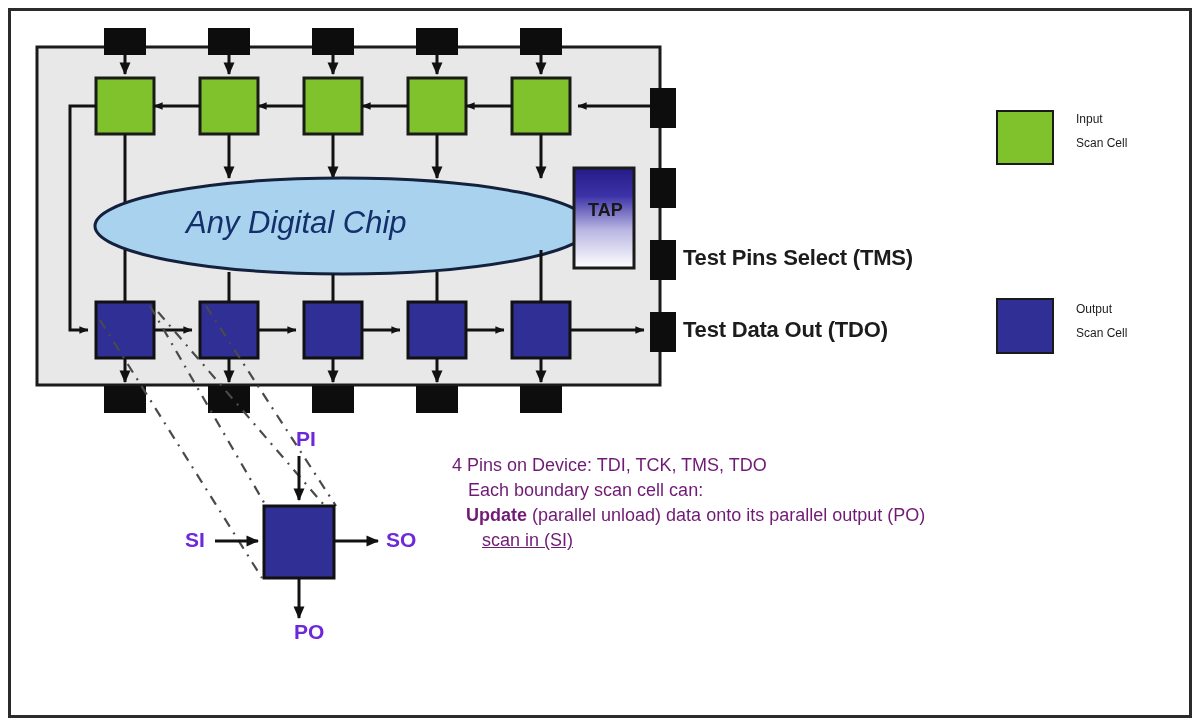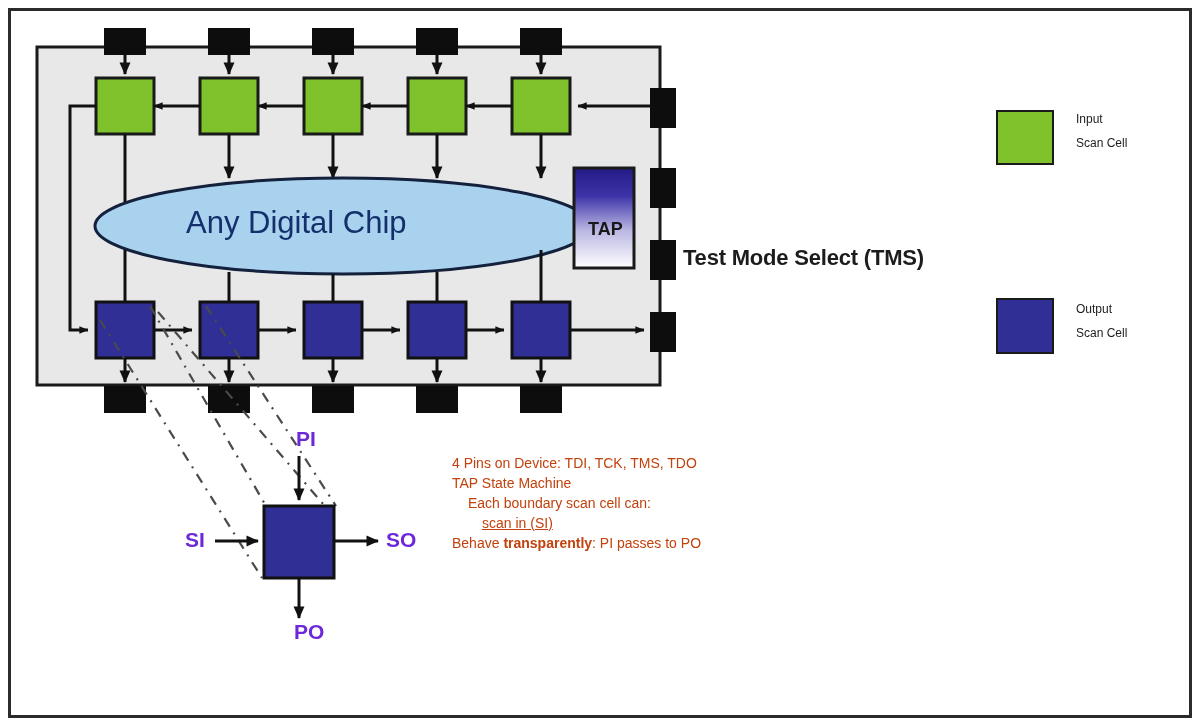--- a/index.html
+++ b/index.html
@@ -49,23 +49,23 @@
     font-size: 12px;
     font-weight: 400;
     text-align: right;
   }
   .cell-label {
     font-size: 21px;
     font-weight: 700;
     color: #6d28d9;
   }
   .note-line {
-    font-size: 14px;
+    font-size: 18px;
     font-weight: 400;
-    color: #c2410c;
+    color: #701a75;
   }
   .note-line b { font-weight: 700; }
   .chip-title {
     font-size: 31px;
     font-weight: 400;
     color: #13306b;
   }
   .tap-title {
     font-size: 18px;
     font-weight: 700;
@@ -216,40 +216,40 @@
       <line x1="299" y1="456" x2="299" y2="500" stroke="#111111" stroke-width="3" marker-end="url(#arrowbig)"></line>
 
       <line x1="215" y1="541" x2="258" y2="541" stroke="#111111" stroke-width="3" marker-end="url(#arrowbig)"></line>
 
       <line x1="334" y1="541" x2="378" y2="541" stroke="#111111" stroke-width="3" marker-end="url(#arrowbig)"></line>
 
       <line x1="299" y1="578" x2="299" y2="618" stroke="#111111" stroke-width="3" marker-end="url(#arrowbig)"></line>
     </g>
   </svg>
 
-  <div class="txt chip-title" style="left:186px; top:205px;">Any Digital Chip</div>
-
-  <div class="txt tap-title" style="left:588px; top:219px;text-align:center;">TAP</div>
-
-  <div class="txt pin-label" style="left:683px; top:245px;">Test Mode Select (TMS)</div>
+  <div class="txt chip-title" style="left:186px; top:205px;font-style:italic;">Any Digital Chip</div>
+
+  <div class="txt tap-title" style="left:588px; top:200px;text-align:center;">TAP</div>
+
+  <div class="txt pin-label" style="left:683px; top:245px;">Test Pins Select (TMS)</div>
+  <div class="txt pin-label" style="left:683px; top:317px;">Test Data Out (TDO)</div>
 
   <div class="legend-swatch" style="left:996px; top:110px; width:58px; height:55px; background:#7fc22b;"></div>
   <div class="txt legend-label" style="left:1076px; top:112px;">Input</div>
   <div class="txt legend-label" style="left:1076px; top:136px;">Scan Cell</div>
 
   <div class="legend-swatch" style="left:996px; top:298px; width:58px; height:56px; background:#2f2f96;"></div>
   <div class="txt legend-label" style="left:1076px; top:302px;">Output</div>
   <div class="txt legend-label" style="left:1076px; top:326px;">Scan Cell</div>
 
   <div class="txt cell-label" style="left:296px; top:427px;">PI</div>
   <div class="txt cell-label" style="left:185px; top:528px;">SI</div>
   <div class="txt cell-label" style="left:386px; top:528px;">SO</div>
   <div class="txt cell-label" style="left:294px; top:620px;">PO</div>
 
   <div id="notes-block" style="position:absolute; left:452px; top:455px; width:600px;">
       <div class="note-line" style="margin-left: 0px; margin-bottom: 4px;"><span>4 Pins on Device: TDI, TCK, TMS, TDO</span></div>
-      <div class="note-line" style="margin-left: 0px; margin-bottom: 4px;"><span>TAP State Machine</span></div>
       <div class="note-line" style="margin-left: 16px; margin-bottom: 4px;"><span>Each boundary scan cell can:</span></div>
+      <div class="note-line" style="margin-left: 14px; margin-bottom: 4px;"><b>Update</b><span> (parallel unload) data onto its parallel output (PO)</span></div>
       <div class="note-line" style="margin-left: 30px; margin-bottom: 4px; text-decoration: underline;"><span>scan in (SI)</span></div>
-      <div class="note-line" style="margin-left: 0px; margin-bottom: 4px;"><span>Behave </span><b>transparently</b><span>: PI passes to PO</span></div>
     </div>
 
 </div>
 
 </body></html>

